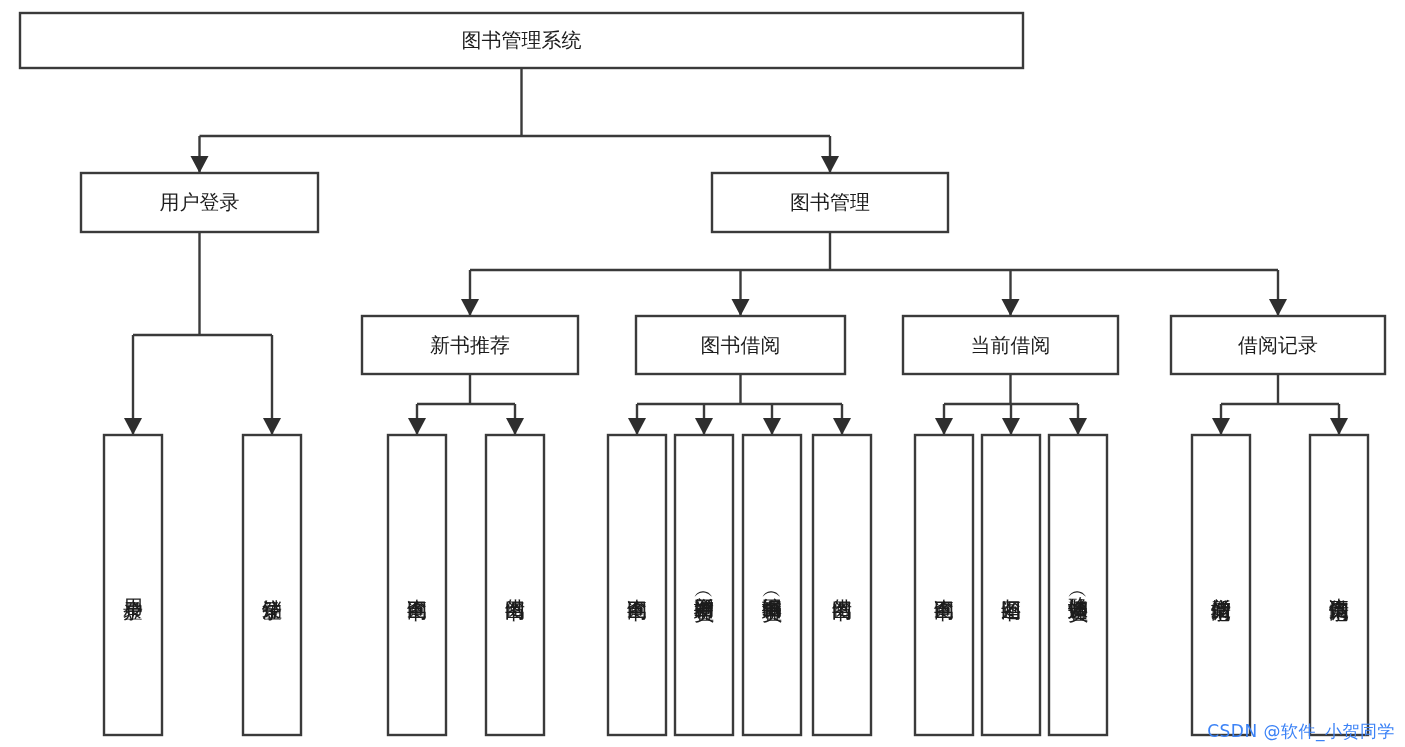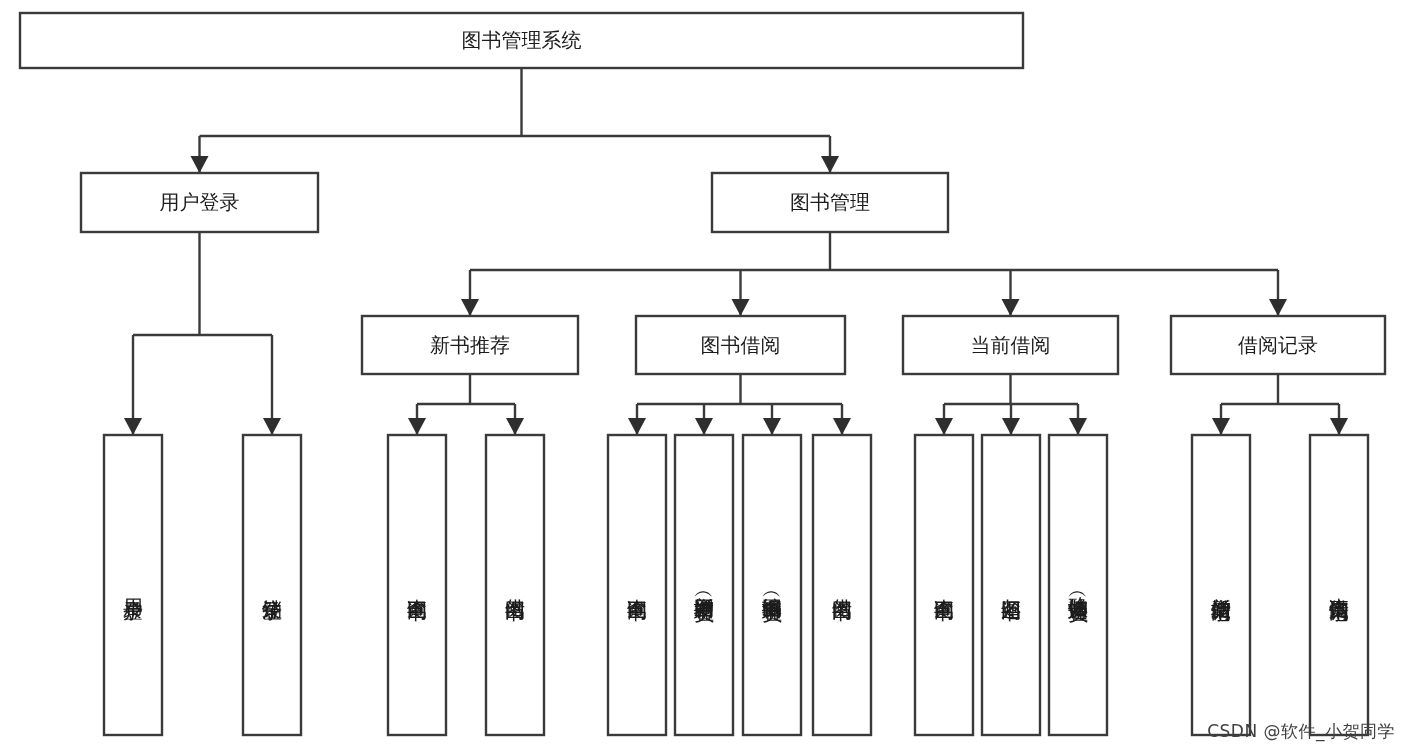--- a/index.html
+++ b/index.html
@@ -65,21 +65,21 @@
     letter-spacing: 1px;
     pointer-events: none;
     white-space: nowrap;
   }
   .watermark {
     position: absolute;
     right: 10px;
     bottom: 4px;
     font-family: "DejaVu Sans", "Liberation Sans", sans-serif;
     font-size: 17px;
-    color: #404040;
+    color: #3b82f6;
     letter-spacing: 0.5px;
     user-select: none;
   }
 </style>
 </head>
 <body>
 
 <div id="diagram-root">
   <svg class="diagram-canvas" viewBox="0 0 1405 747">
     <g id="connector-layer">

